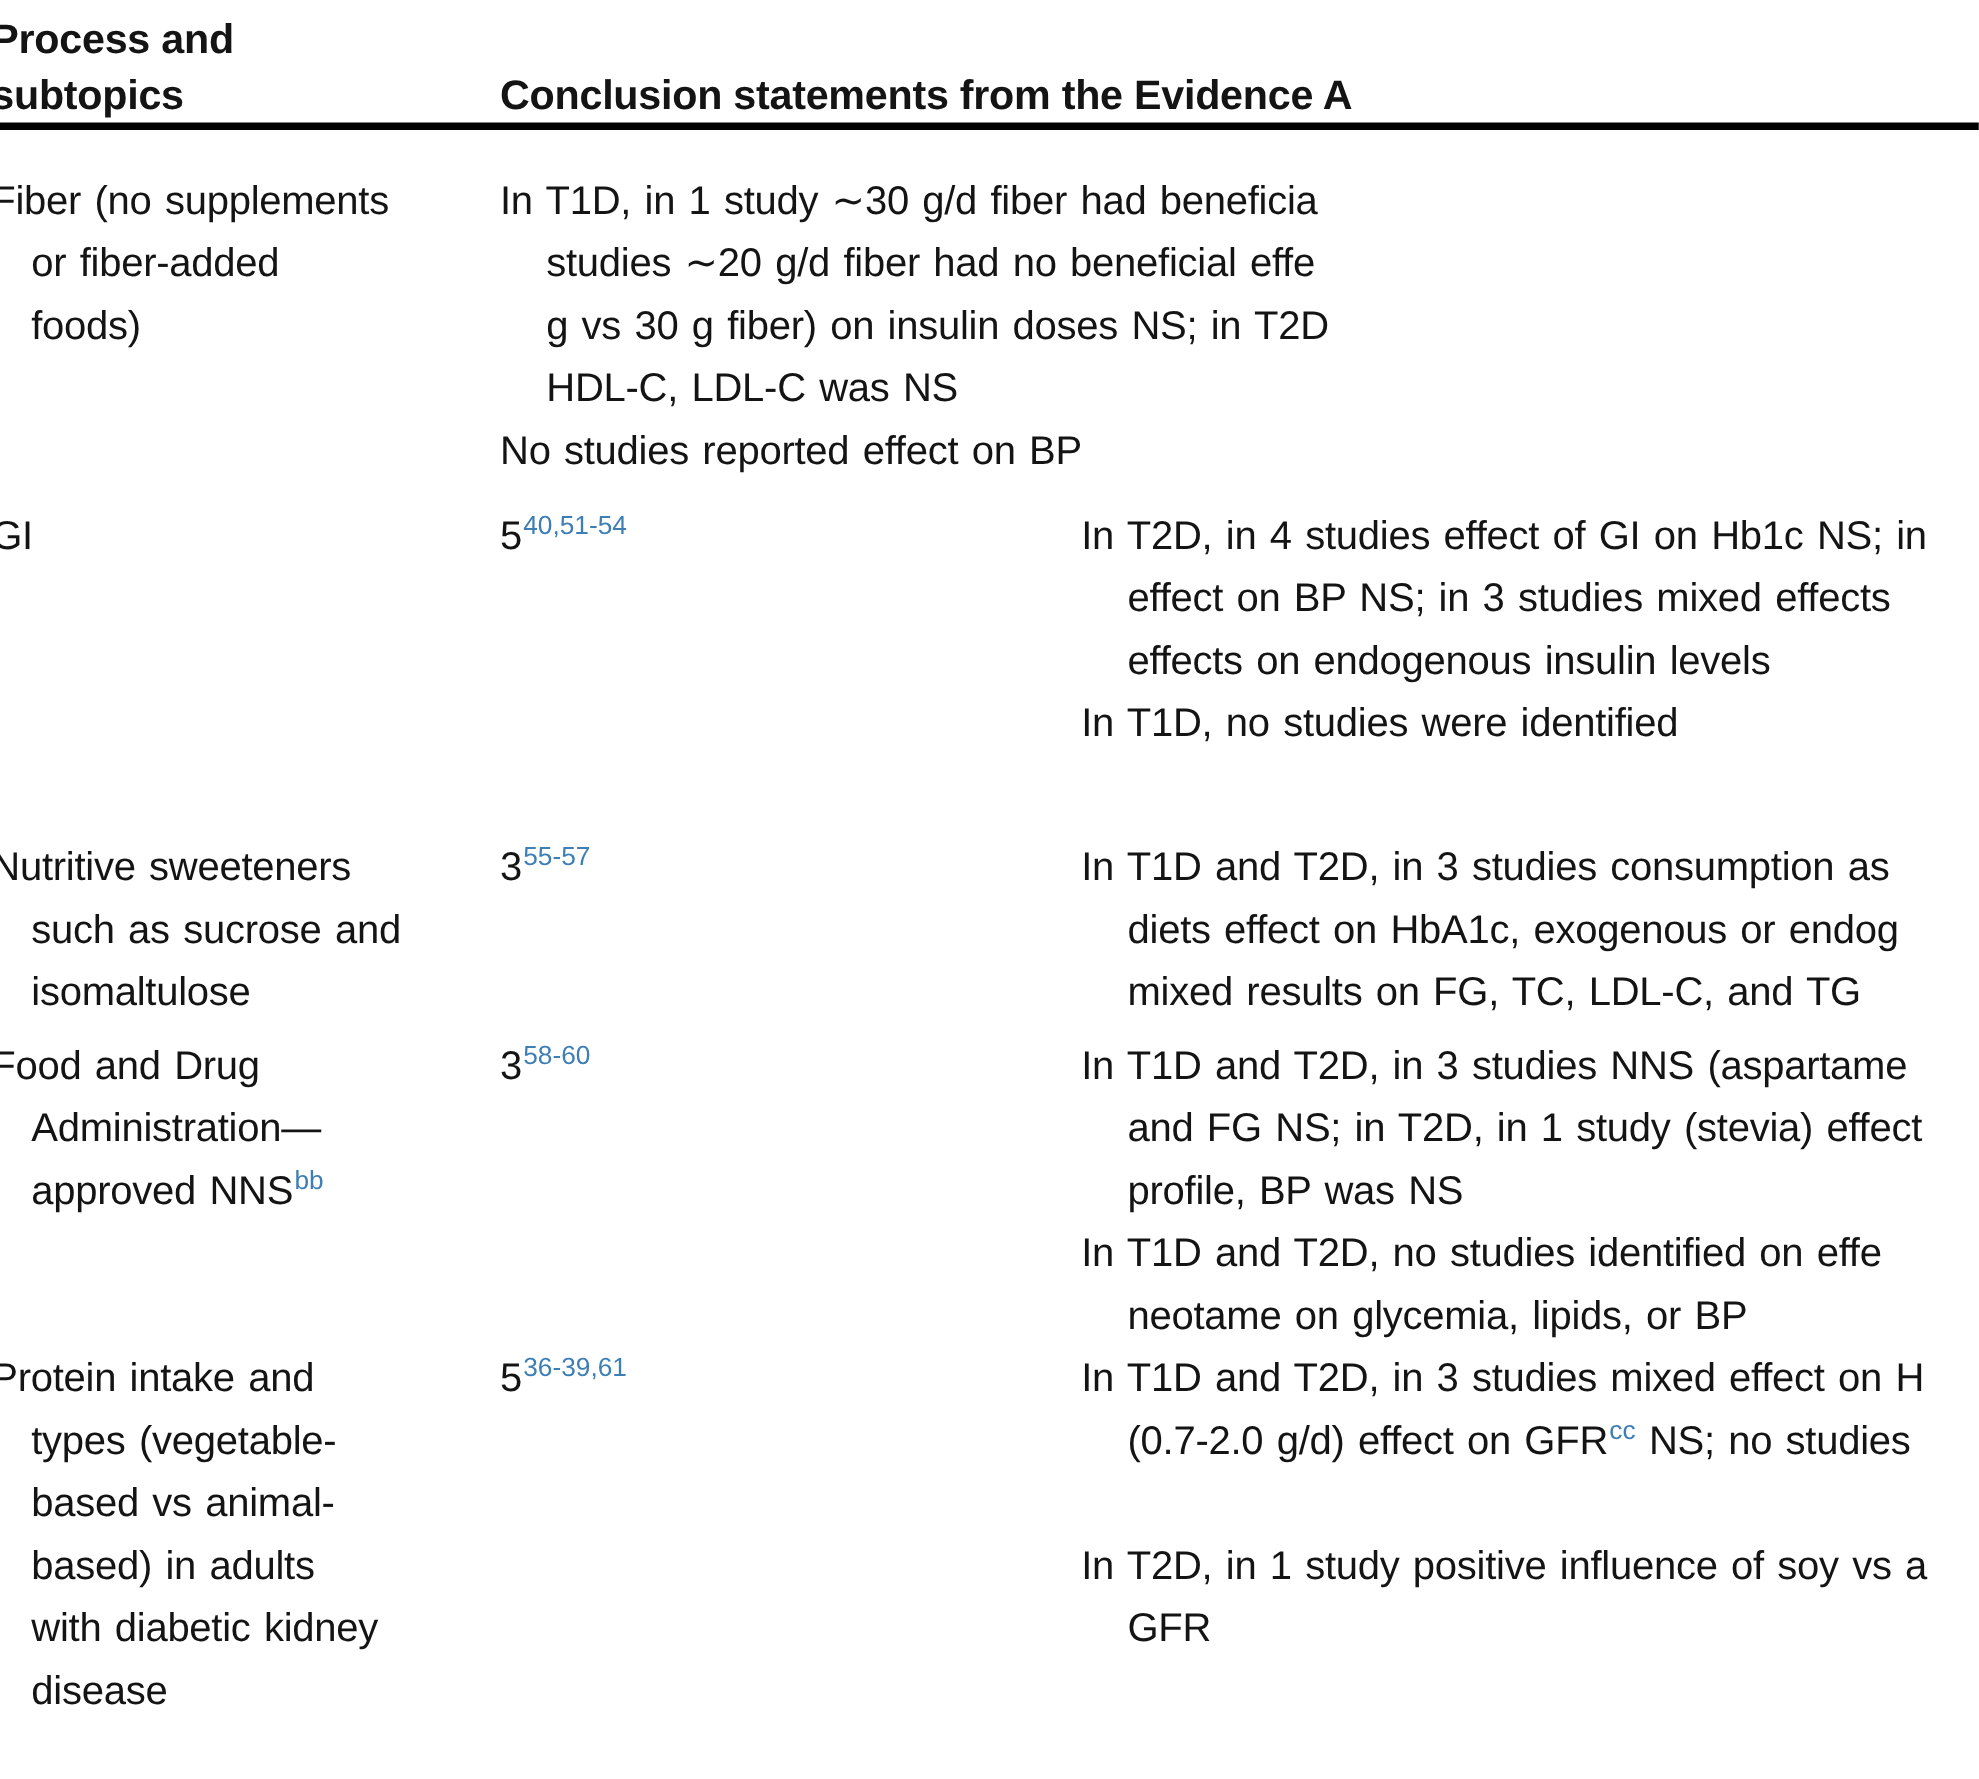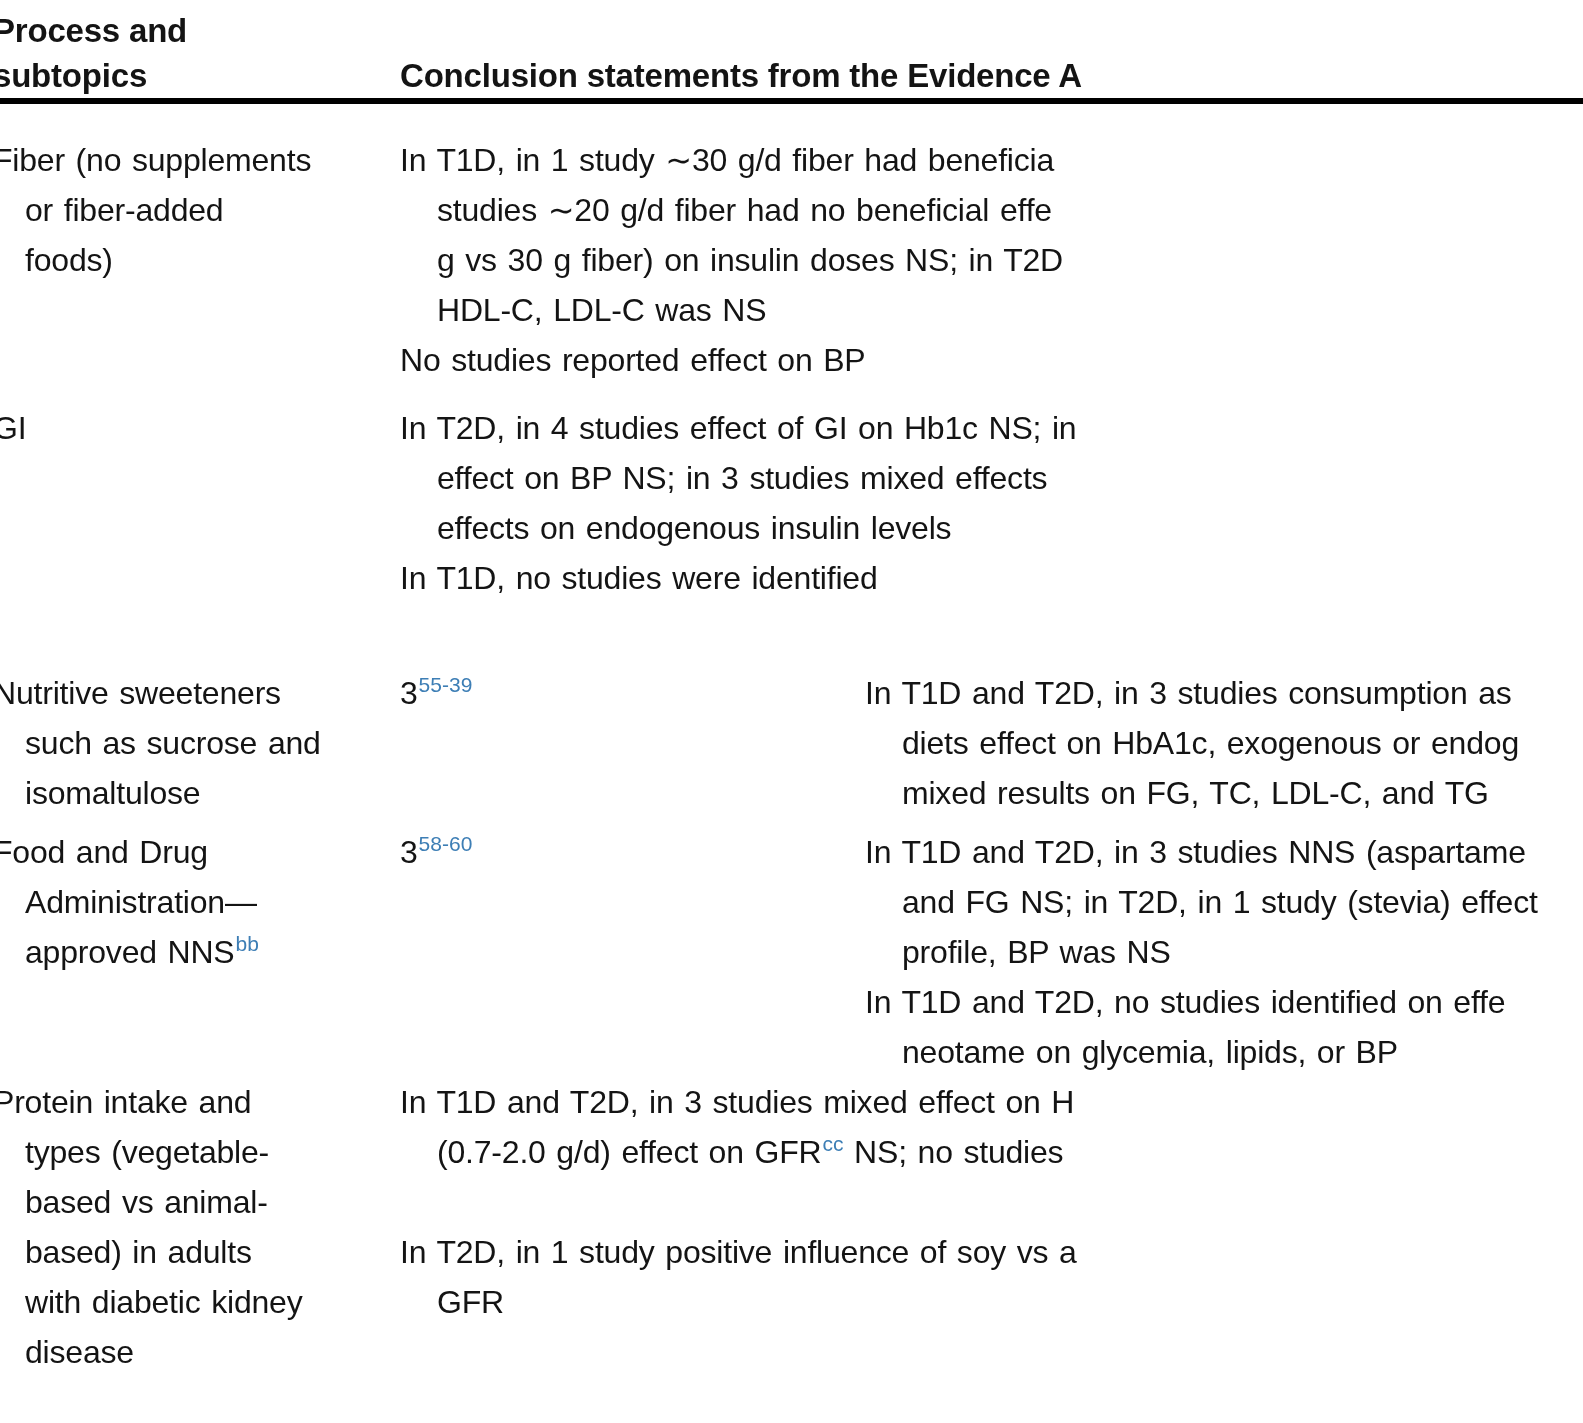--- a/index.html
+++ b/index.html
@@ -94,34 +94,37 @@
           <div class="bline ind3">g vs 30 g fiber) on insulin doses NS; in T2D</div>
           <div class="bline ind3">HDL-C, LDL-C was NS</div>
           <div class="bline">No studies reported effect on BP</div>
         </div>
       </div>
       <div class="row">
         <div class="cell">
           <div class="bline">GI</div>
         </div>
         <div class="cell">
+          <div class="bline">5<sup>40,51-54</sup></div>
+        </div>
+        <div class="cell">
           <div class="bline">In T2D, in 4 studies effect of GI on Hb1c NS; in</div>
           <div class="bline ind3">effect on BP NS; in 3 studies mixed effects</div>
           <div class="bline ind3">effects on endogenous insulin levels</div>
           <div class="bline">In T1D, no studies were identified</div>
         </div>
       </div>
       <div class="row">
         <div class="cell">
           <div class="bline">Nutritive sweeteners</div>
           <div class="bline ind1">such as sucrose and</div>
           <div class="bline ind1">isomaltulose</div>
         </div>
         <div class="cell">
-          <div class="bline">3<sup>55-39</sup></div>
+          <div class="bline">3<sup>55-57</sup></div>
         </div>
         <div class="cell">
           <div class="bline">In T1D and T2D, in 3 studies consumption as</div>
           <div class="bline ind3">diets effect on HbA1c, exogenous or endog</div>
           <div class="bline ind3">mixed results on FG, TC, LDL-C, and TG</div>
         </div>
       </div>
       <div class="row">
         <div class="cell">
           <div class="bline">Food and Drug</div>
@@ -142,20 +145,23 @@
       <div class="row">
         <div class="cell">
           <div class="bline">Protein intake and</div>
           <div class="bline ind1">types (vegetable-</div>
           <div class="bline ind1">based vs animal-</div>
           <div class="bline ind1">based) in adults</div>
           <div class="bline ind1">with diabetic kidney</div>
           <div class="bline ind1">disease</div>
         </div>
         <div class="cell">
+          <div class="bline">5<sup>36-39,61</sup></div>
+        </div>
+        <div class="cell">
           <div class="bline">In T1D and T2D, in 3 studies mixed effect on H</div>
           <div class="bline ind3">(0.7-2.0 g/d) effect on GFR<sup>cc</sup> NS; no studies</div>
           <div class="bline"></div>
           <div class="bline">In T2D, in 1 study positive influence of soy vs a</div>
           <div class="bline ind3">GFR</div>
         </div>
       </div>
     </div>
 </div>
 

